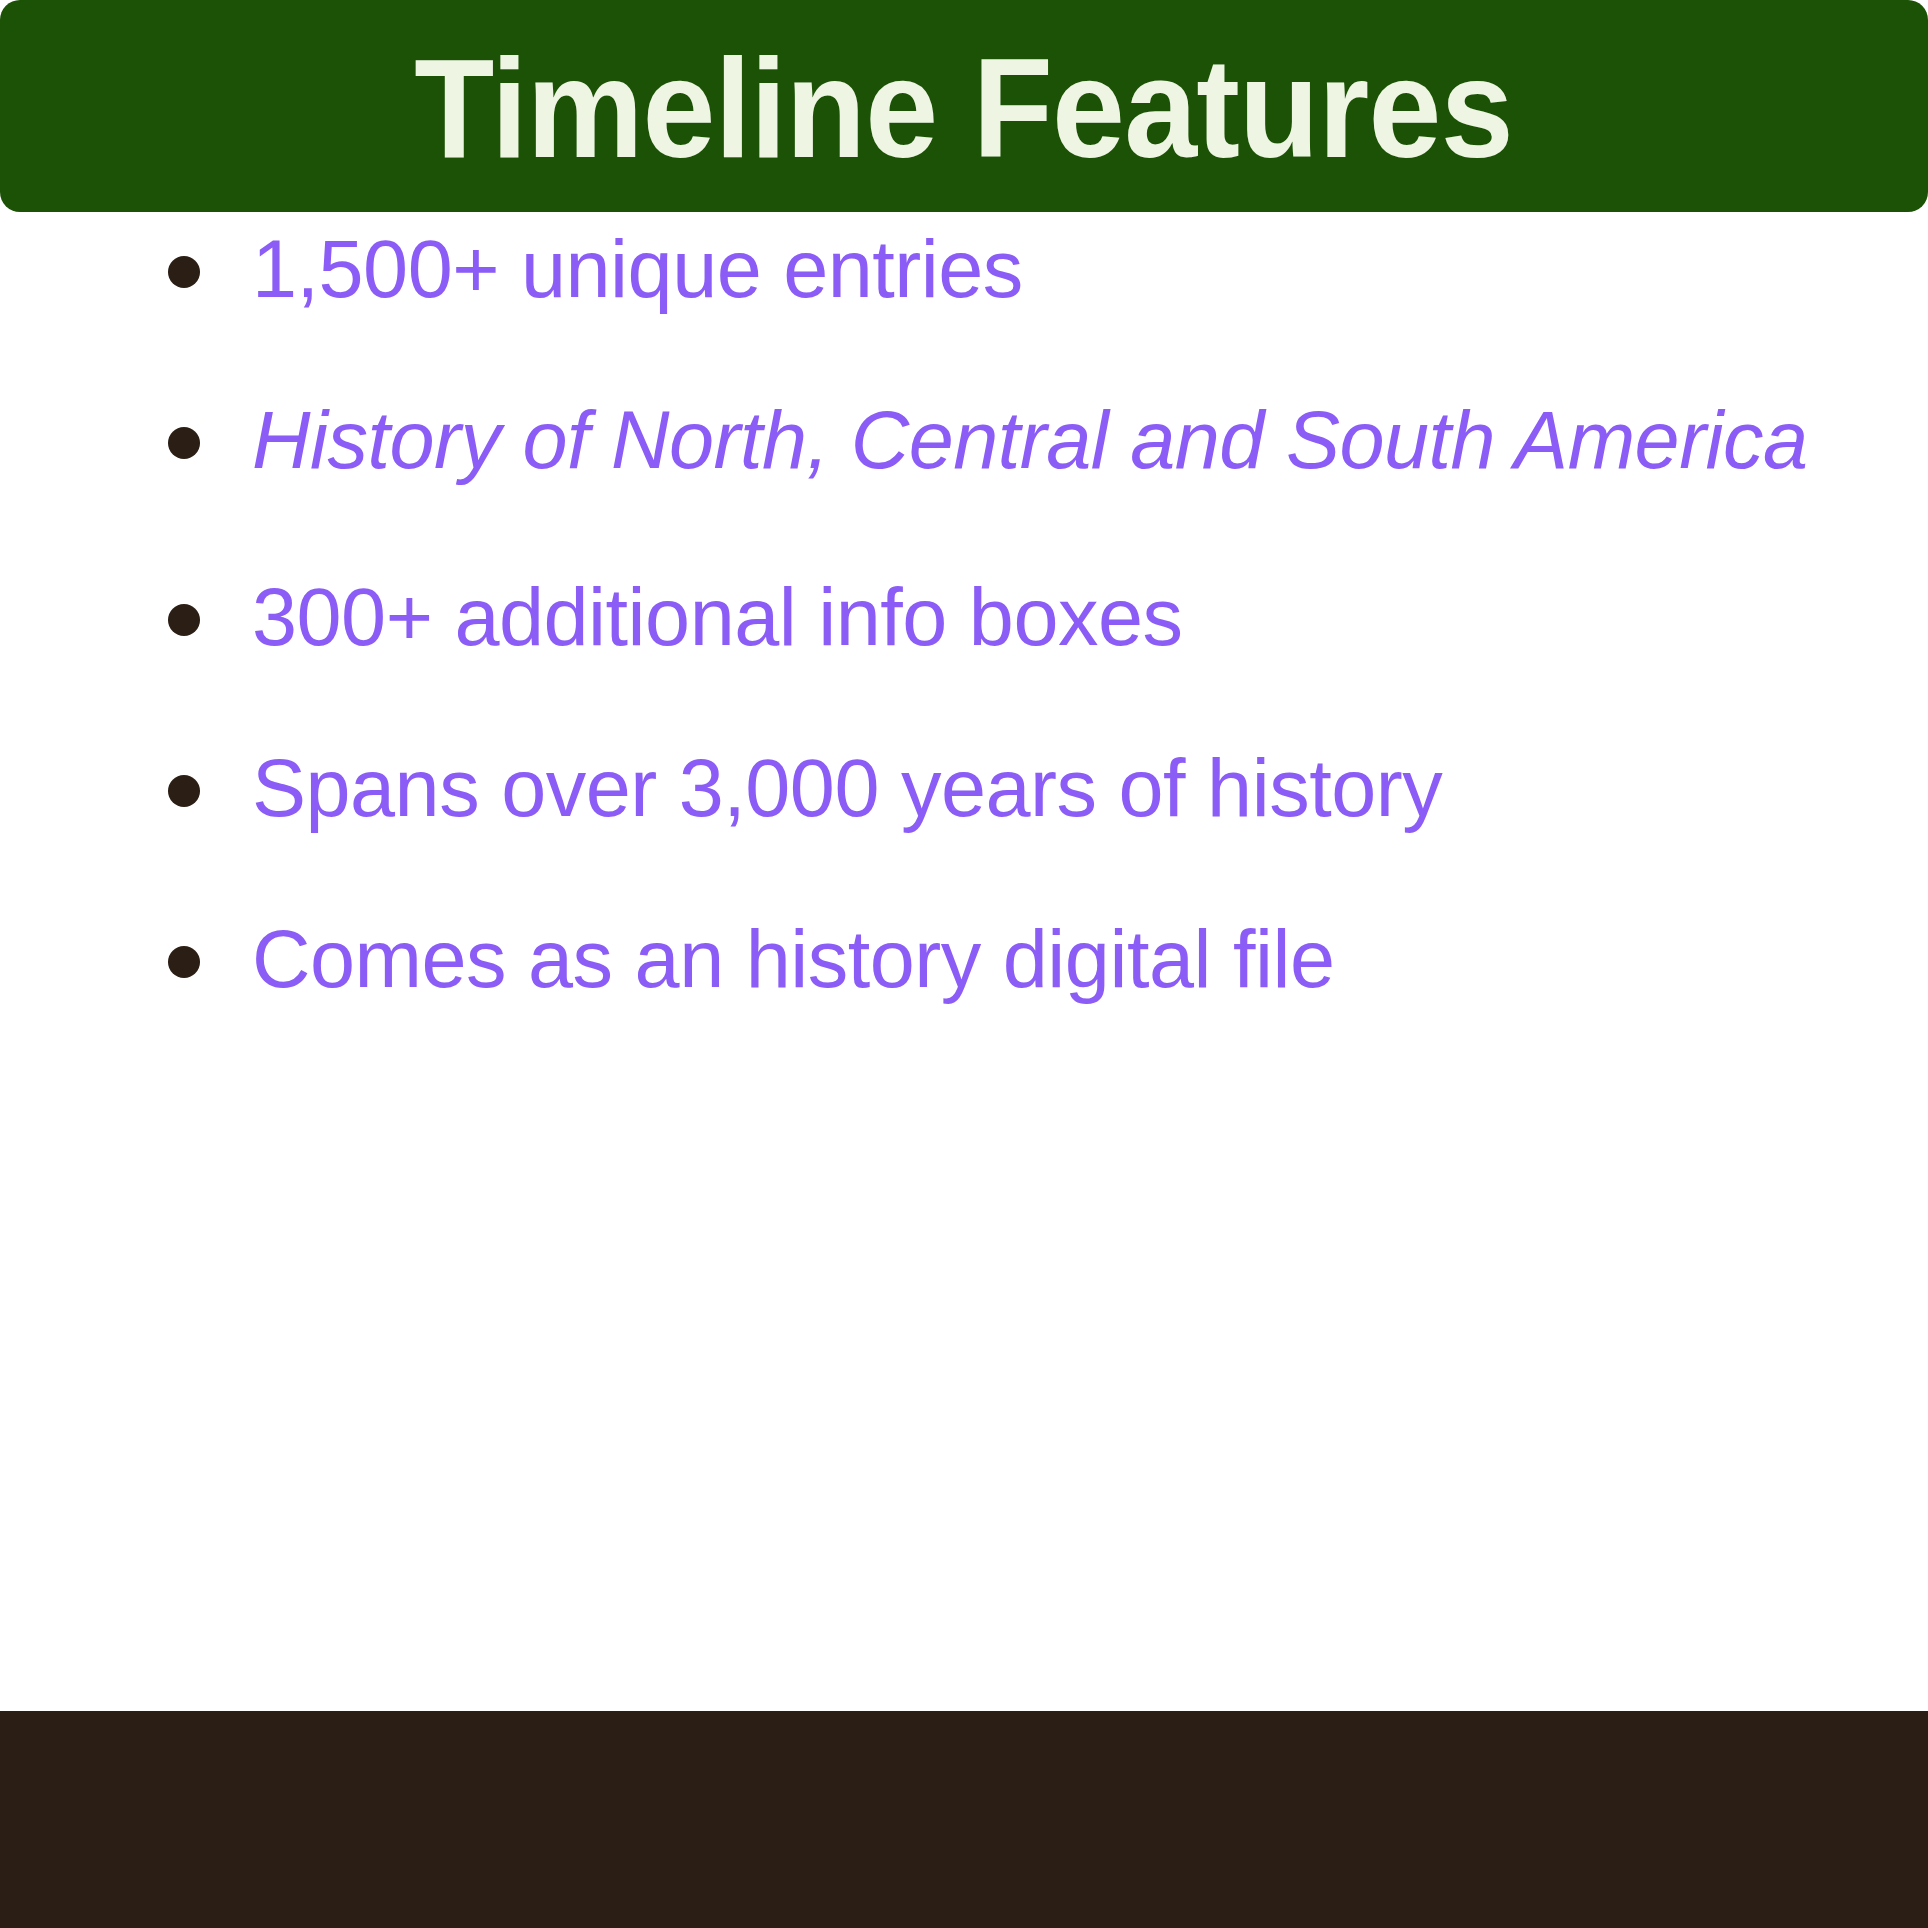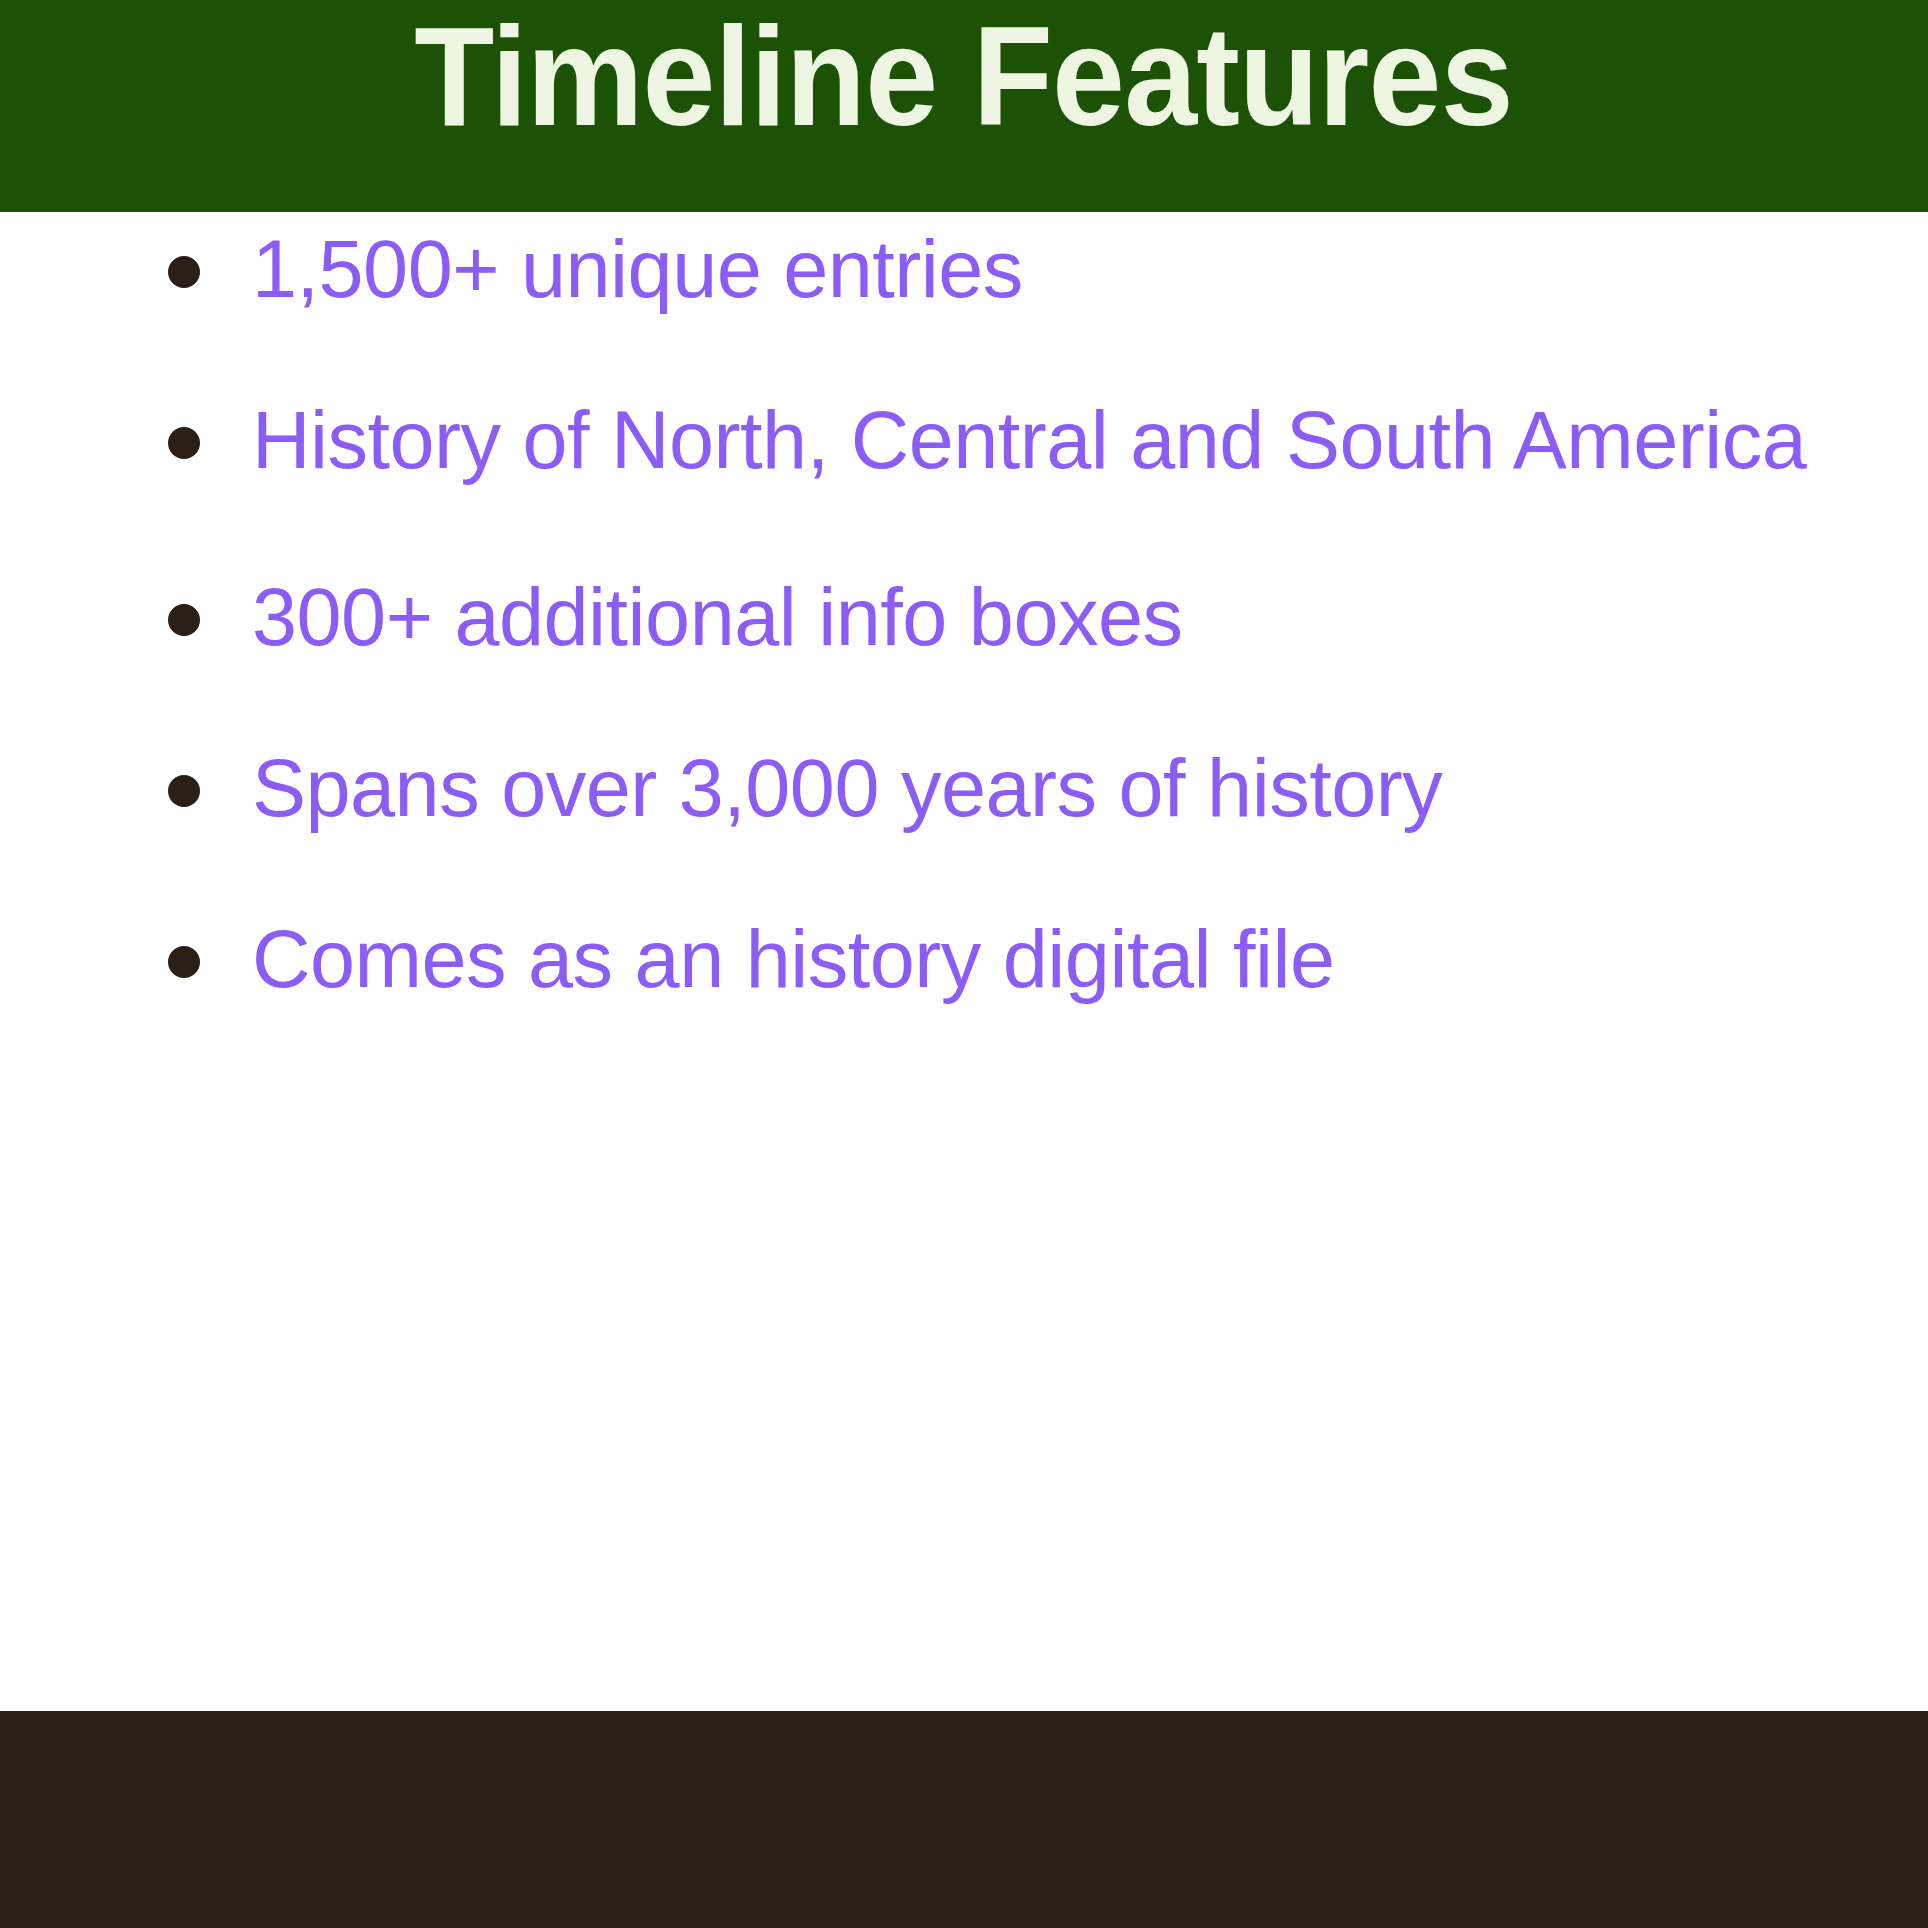--- a/index.html
+++ b/index.html
@@ -23,22 +23,24 @@
 
   
   .header-band {
     position: absolute;
     left: 0;
     top: 0;
     width: 1928px;
     height: 212px;
     background: #1b5205;
     display: flex;
+    align-items: center;
     justify-content: center;
     overflow: hidden;
+    border-radius: 20px;
   }
   .header-title {
     color: #eef5e3;
     font-family: "Liberation Sans", sans-serif;
     font-weight: bold;
     font-size: 141px;
     line-height: 1.0;
     letter-spacing: -0.9px;
     transform: scaleX(0.93);
     transform-origin: center center;
@@ -87,20 +89,21 @@
     height: 32px;
     border-radius: 50%;
     background: #2b1e15;
   }
   .bullet-text {
     display: block;
   }
   
   .bullet-item.two-line {
     margin-bottom: 62px;
+    font-style: italic;
   }
 
   
   .footer-band {
     position: absolute;
     left: 0;
     top: 1711px;
     width: 1928px;
     height: 218px;
     background: #2b1e15;

